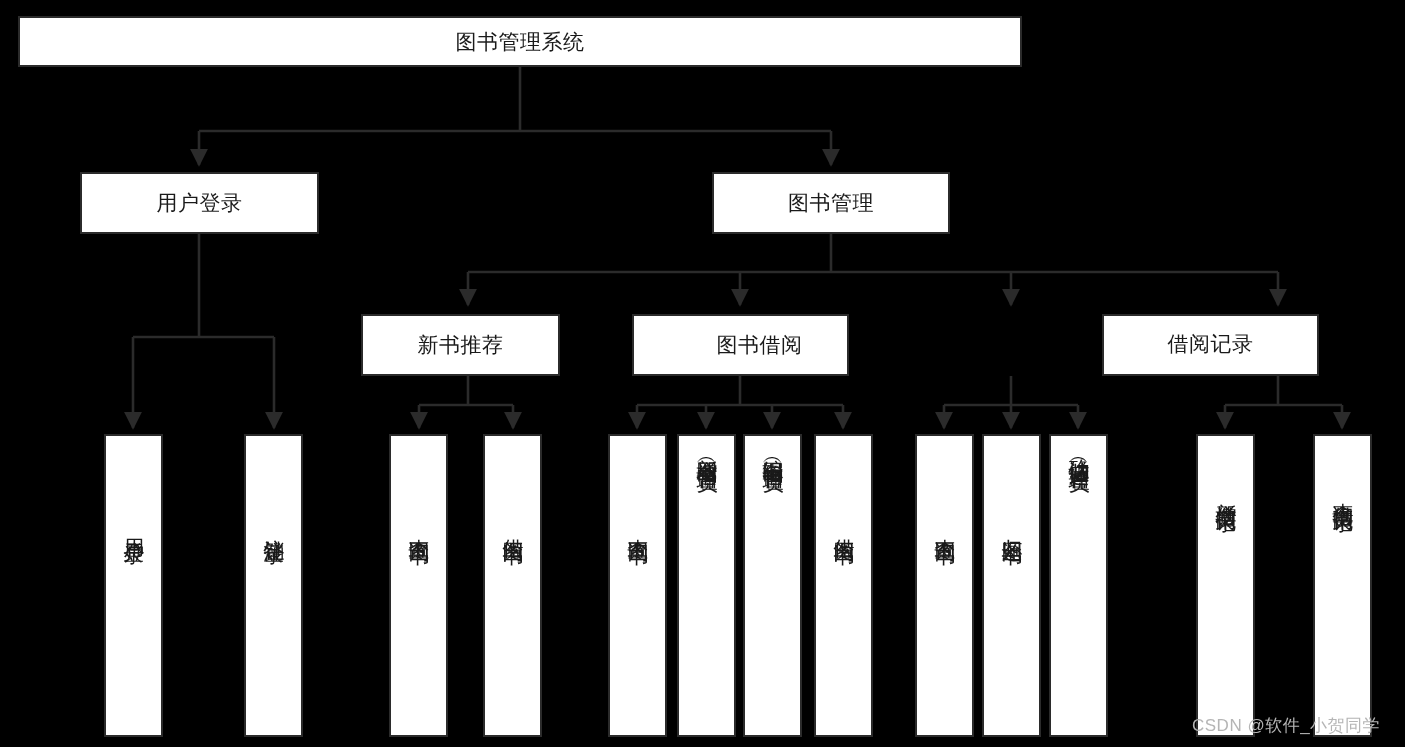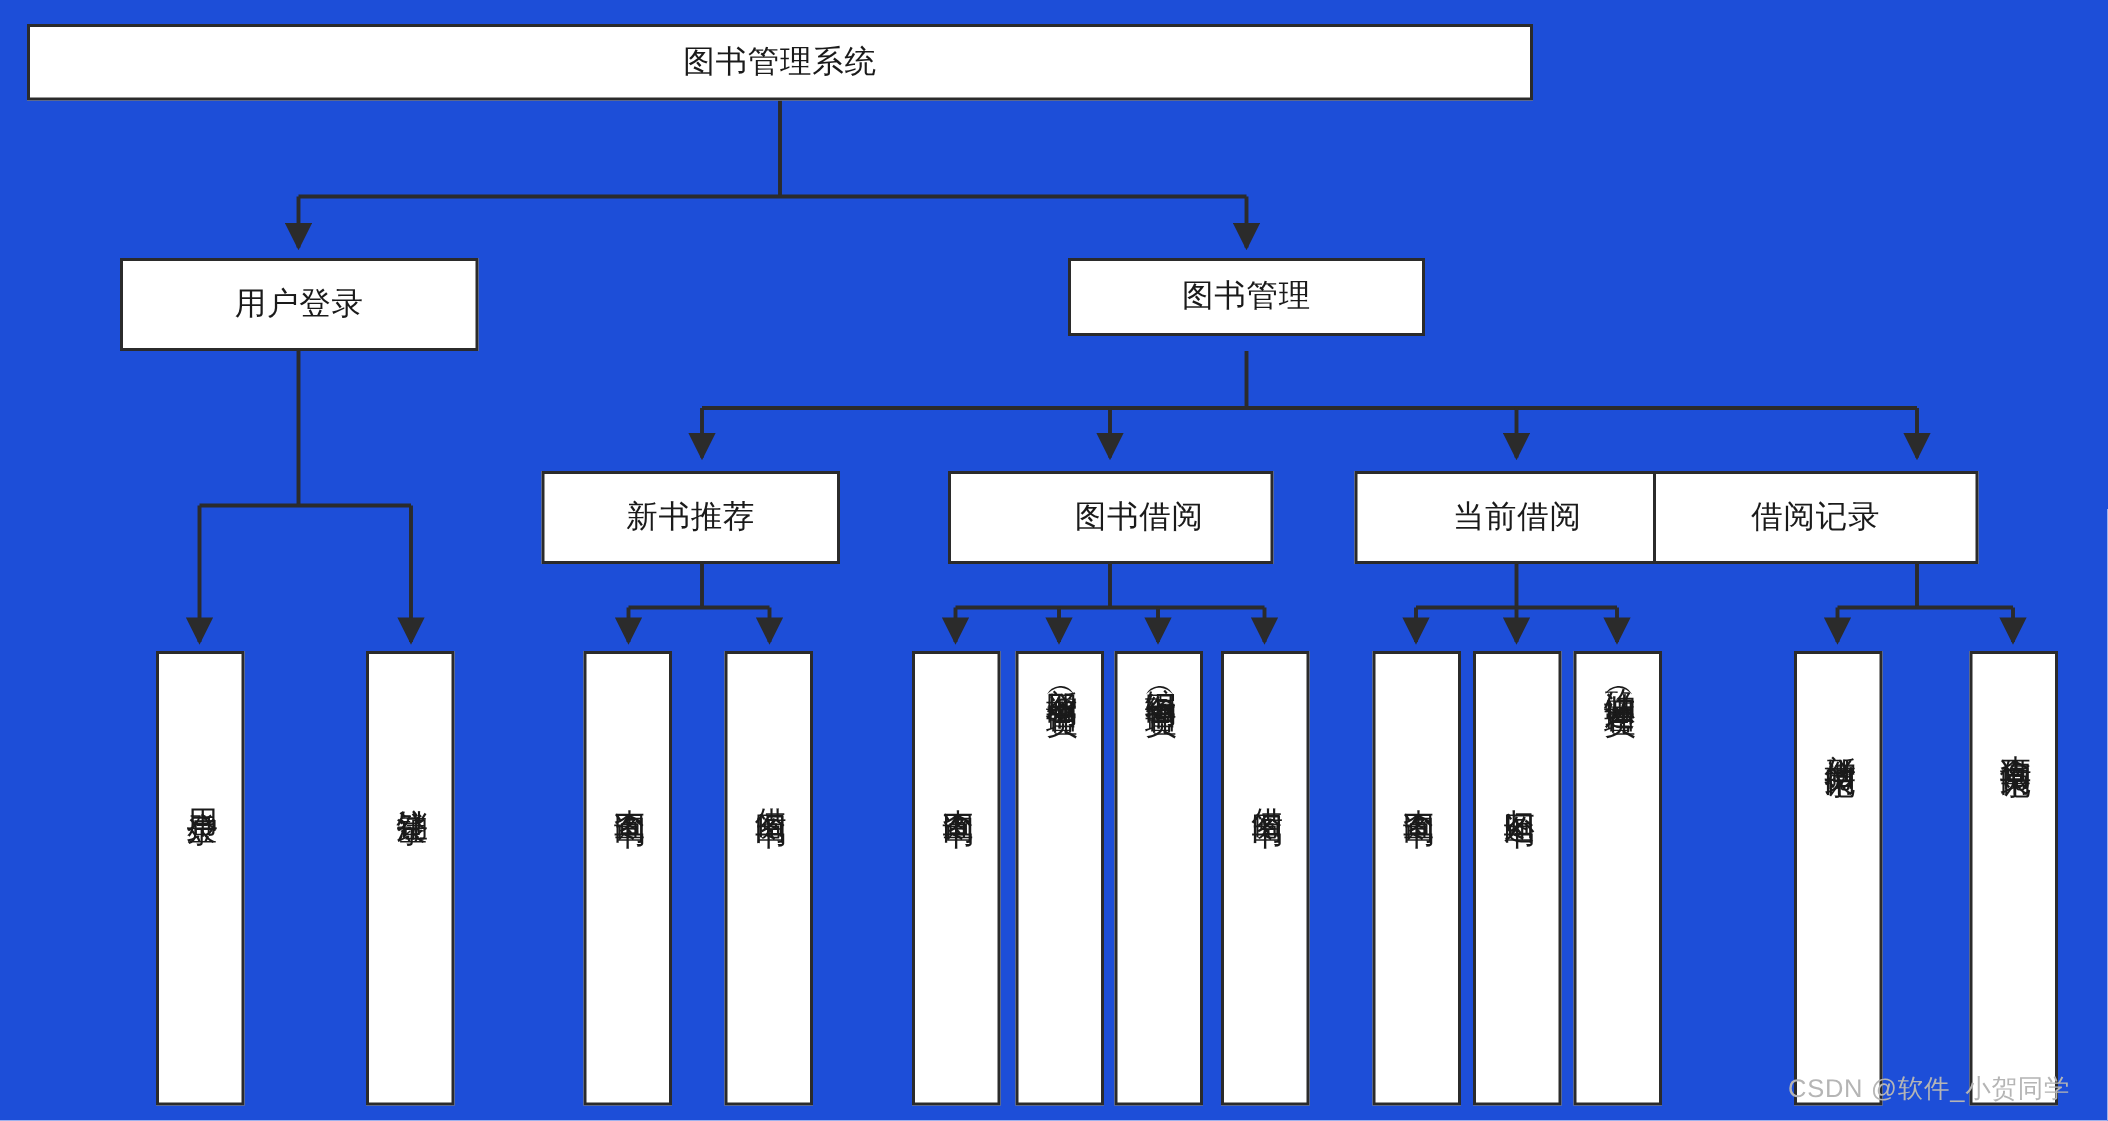--- a/index.html
+++ b/index.html
@@ -7,21 +7,21 @@
     padding: 0;
     background: #ffffff;
   }
   body {
     font-family: "Liberation Sans", "DejaVu Sans", sans-serif;
   }
   #canvas {
     position: relative;
     width: 1405px;
     height: 747px;
-    background: #1d4ed8;
+    background: #000000;
     overflow: hidden;
   }
   svg.wires {
     position: absolute;
     left: 0;
     top: 0;
     width: 1405px;
     height: 747px;
   }
   .node {
@@ -126,32 +126,29 @@
     </g>
   </svg>
 
   <div class="node horizontal" style="left:18px; top:16px; width:1004px; height:51px;">
     <span class="label">图书管理系统</span>
   </div>
 
   <div class="node horizontal" style="left:80px; top:172px; width:239px; height:62px;">
     <span class="label">用户登录</span>
   </div>
-  <div class="node horizontal" style="left:712px; top:172px; width:238px; height:52px;align-items:center;">
+  <div class="node horizontal" style="left:712px; top:172px; width:238px; height:62px;align-items:center;">
     <span class="label">图书管理</span>
   </div>
 
   <div class="node horizontal" style="left:361px; top:314px; width:199px; height:62px;">
     <span class="label">新书推荐</span>
   </div>
   <div class="node horizontal" style="left:632px; top:314px; width:217px; height:62px;padding-left:38px;">
     <span class="label">图书借阅</span>
-  </div>
-  <div class="node horizontal" style="left:903px; top:314px; width:217px; height:62px;">
-    <span class="label">当前借阅</span>
   </div>
   <div class="node horizontal" style="left:1102px; top:314px; width:217px; height:62px;font-family:Liberation Serif, serif;">
     <span class="label">借阅记录</span>
   </div>
 
   <div class="node vertical mid" style="left:104px; top:434px; width:59px; height:303px;">
     <span class="label">用户登录</span>
   </div>
   <div class="node vertical mid" style="left:244px; top:434px; width:59px; height:303px;">
     <span class="label">注销登录</span>

